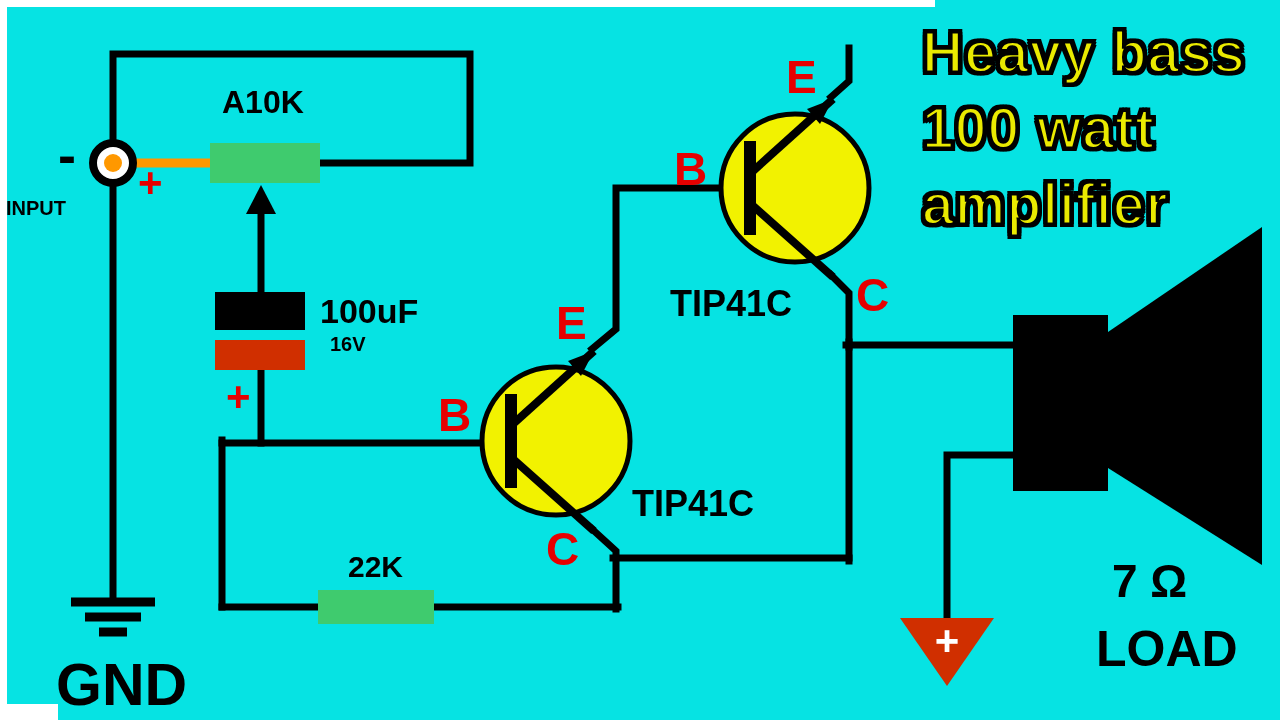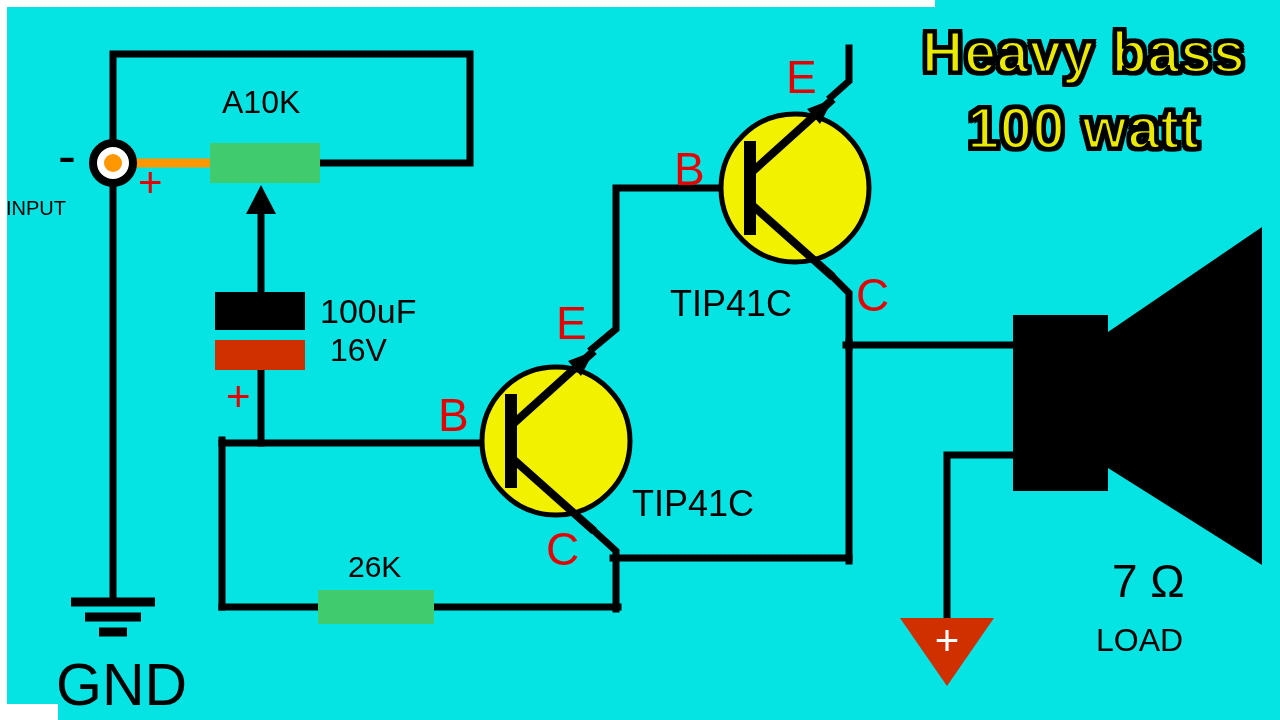--- a/index.html
+++ b/index.html
@@ -3,35 +3,34 @@
 <meta charset="utf-8">
 <style>
   html,body { margin:0; padding:0; }
   #canvas {
     position:relative; width:1280px; height:720px;
     background:#06E3E3; overflow:hidden;
     font-family:"Liberation Sans", sans-serif;
   }
   #circuit { position:absolute; left:0; top:0; }
   .label {
-    position:absolute; font-weight:normal; color:#000;
+    position:absolute; font-weight:bold; color:#000;
     white-space:nowrap; line-height:1;
   }
   .red { color:#E60000; }
   .white { color:#ffffff; }
   .frame { position:absolute; background:#ffffff; }
   .title {
     position:absolute; left:922px; top:14px;
     font-weight:bold; font-size:57px; line-height:76px;
     color:#EAEA00; letter-spacing:1px;
     -webkit-text-stroke:3px #000;
     text-shadow:
       -3px -3px 0 #000, 3px -3px 0 #000, -3px 3px 0 #000, 3px 3px 0 #000,
       0 -3px 0 #000, 0 3px 0 #000, -3px 0 0 #000, 3px 0 0 #000;
-    text-align: center;
   }
 </style>
 </head>
 <body>
 
 <div id="canvas">
 
   <div class="frame" style="left:0;top:0;width:935px;height:7px"></div>
   <div class="frame" style="left:0;top:0;width:7px;height:720px"></div>
   <div class="frame" style="left:0;top:704px;width:58px;height:16px"></div>
@@ -90,42 +89,43 @@
     </g>
 
     <rect x="1013" y="315" width="95" height="176" fill="#000"></rect>
     <polygon points="1108,332 1262,227 1262,565 1108,468" fill="#000"></polygon>
     <polygon points="900,618 994,618 947,686" fill="#D02F00"></polygon>
   </svg>
 
   <div class="title">
     <div>Heavy bass</div>
     <div>100 watt</div>
+    <div>amplifier</div>
   </div>
 
   <div class="label" style="left:222px;top:86px;font-size:32px">A10K</div>
   <div class="label" style="left:6px;top:198px;font-size:20px">INPUT</div>
   <div class="label" style="left:58px;top:128px;font-size:54px">-</div>
   <div class="label red" style="left:138px;top:162px;font-size:42px">+</div>
 
   <div class="label" style="left:320px;top:294px;font-size:34px">100uF</div>
-  <div class="label" style="left:330px;top:334px;font-size:32px">16V</div>
+  <div class="label" style="left:330px;top:334px;font-size:20px">16V</div>
   <div class="label red" style="left:226px;top:376px;font-size:42px">+</div>
 
-  <div class="label" style="left:348px;top:552px;font-size:30px">26K</div>
+  <div class="label" style="left:348px;top:552px;font-size:30px">22K</div>
 
   <div class="label red" style="left:438px;top:392px;font-size:46px">B</div>
   <div class="label red" style="left:556px;top:300px;font-size:46px">E</div>
   <div class="label red" style="left:546px;top:526px;font-size:46px">C</div>
   <div class="label" style="left:632px;top:486px;font-size:36px">TIP41C</div>
 
   <div class="label red" style="left:674px;top:146px;font-size:46px">B</div>
   <div class="label red" style="left:786px;top:54px;font-size:46px">E</div>
   <div class="label red" style="left:856px;top:272px;font-size:46px">C</div>
   <div class="label" style="left:670px;top:286px;font-size:36px">TIP41C</div>
 
   <div class="label" style="left:56px;top:656px;font-size:59px">GND</div>
   <div class="label white" style="left:929px;top:620px;width:36px;text-align:center;font-size:42px">+</div>
 
   <div class="label" style="left:1112px;top:558px;font-size:46px">7 Ω</div>
-  <div class="label" style="left:1096px;top:624px;font-size:32px">LOAD</div>
+  <div class="label" style="left:1096px;top:624px;font-size:50px">LOAD</div>
 
 </div>
 
 </body></html>

